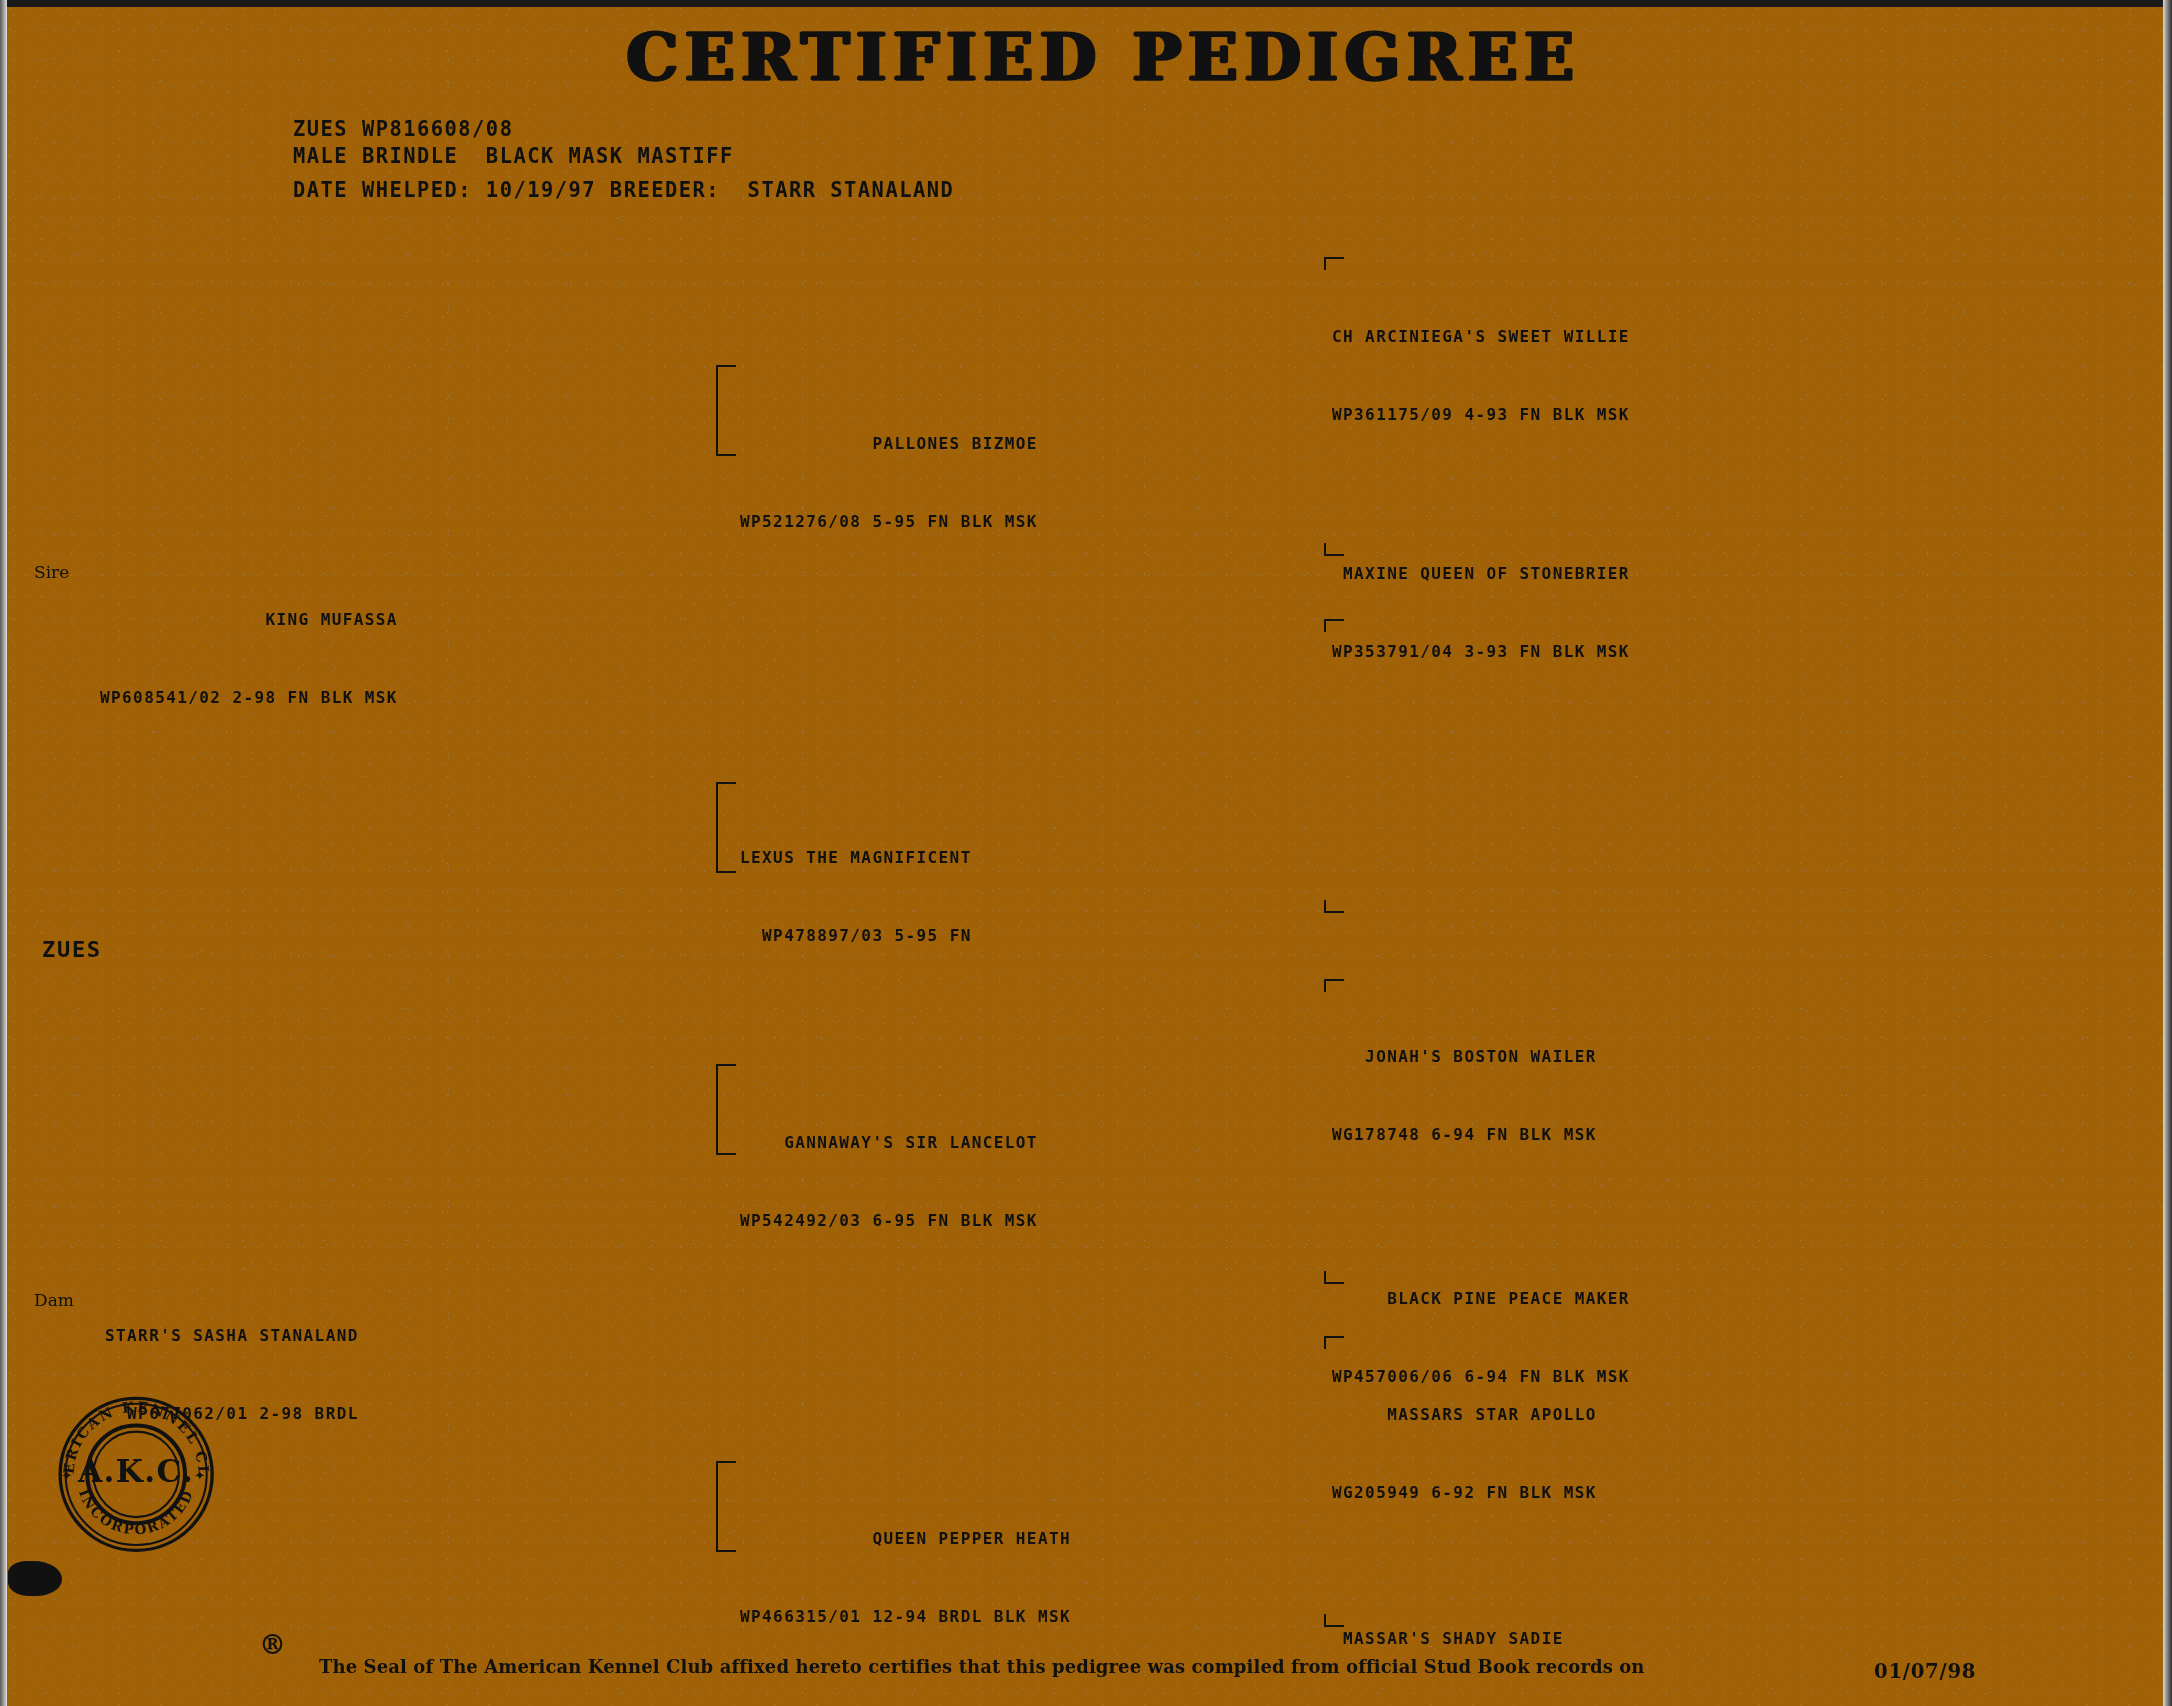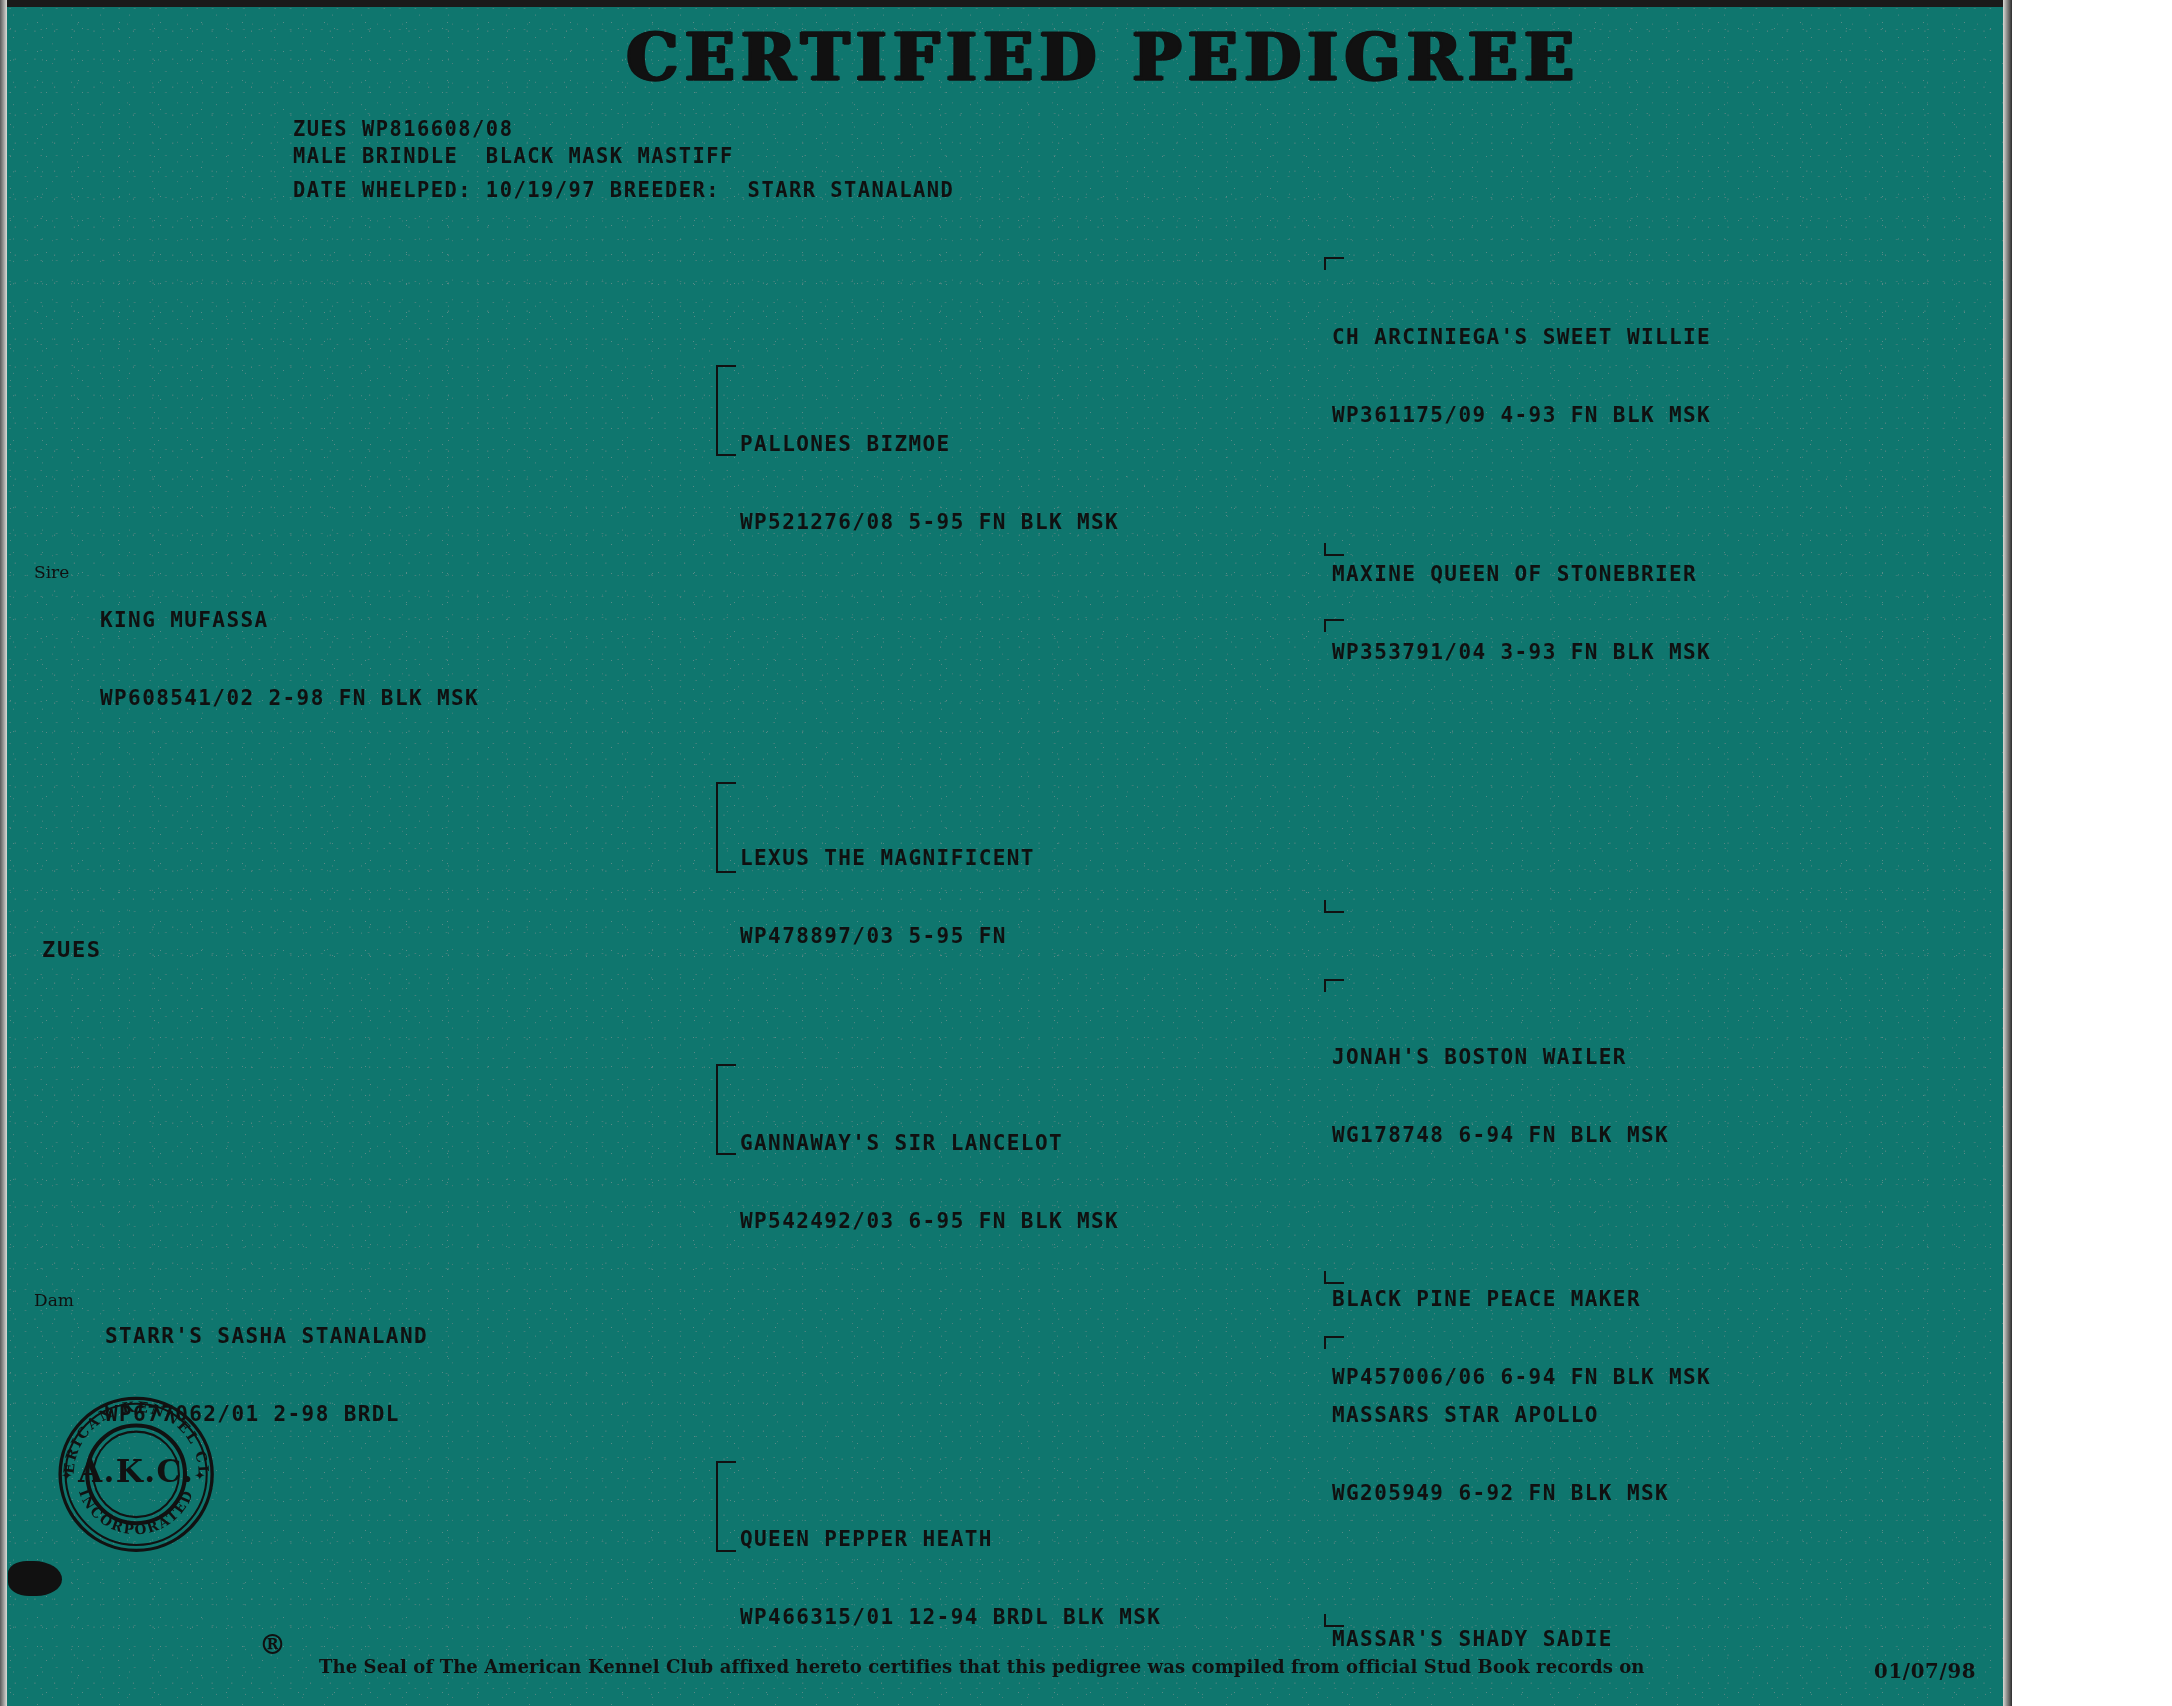--- a/index.html
+++ b/index.html
@@ -2,23 +2,23 @@
 <html style="font-size:11px"><head>
 <meta charset="utf-8">
 <style>
   html, body {
     margin: 0;
     padding: 0;
     background: #ffffff;
   }
   #page {
     position: relative;
-    width: 2012px;
+    width: 2172px;
     height: 1707px;
-    background: #0f766e;
+    background: #a16207;
     overflow: hidden;
     font-family: "DejaVu Sans Mono", monospace;
     color: #101010;
   }
   
   #noise {
     position: absolute;
     inset: 0;
     pointer-events: none;
     opacity: .5;
@@ -67,24 +67,25 @@
     position: absolute;
     left: 293px;
     font-size: 20.4px;
     letter-spacing: 1.5px;
     font-weight: bold;
     white-space: pre;
   }
   .entry {
     position: absolute;
     white-space: pre;
-    font-size: 21px;
+    font-size: 16px;
     letter-spacing: 1.4px;
     font-weight: bold;
     line-height: 26px;
+    text-align: right;
   }
   .entry .l1, .entry .l2 { display: block; }
   .bracket {
     position: absolute;
     border-left: 2px solid #111;
     border-top: 2px solid #111;
     border-bottom: 2px solid #111;
     width: 17.7px;
   }
   .bracket-top {

